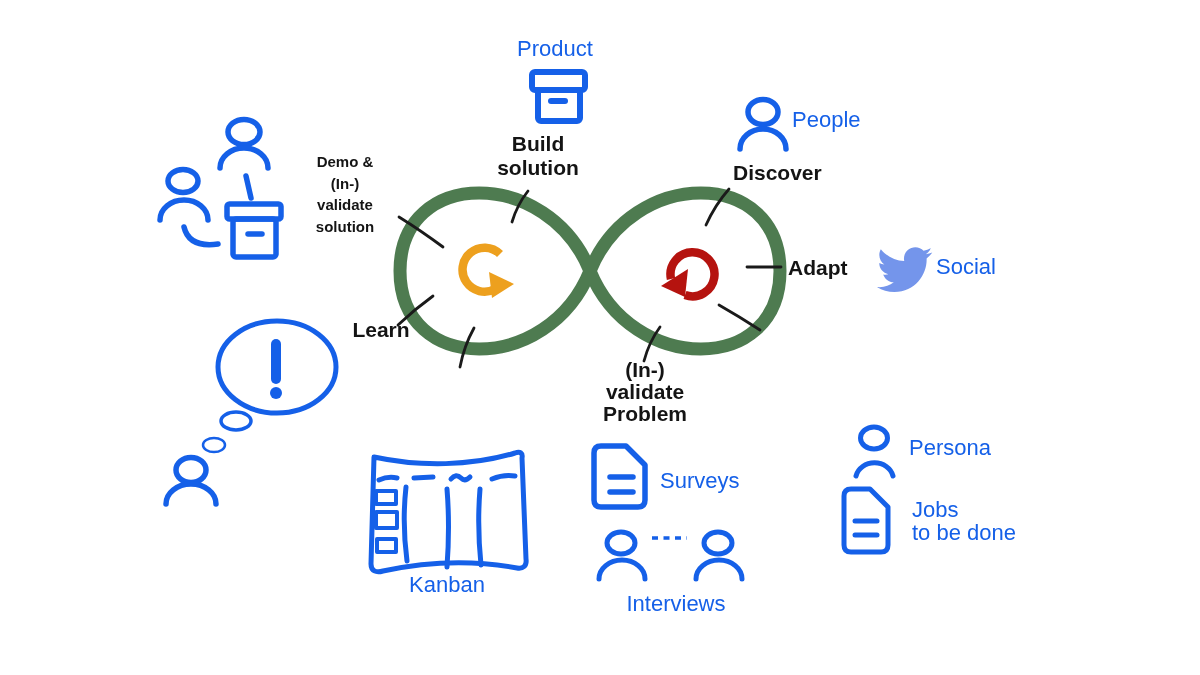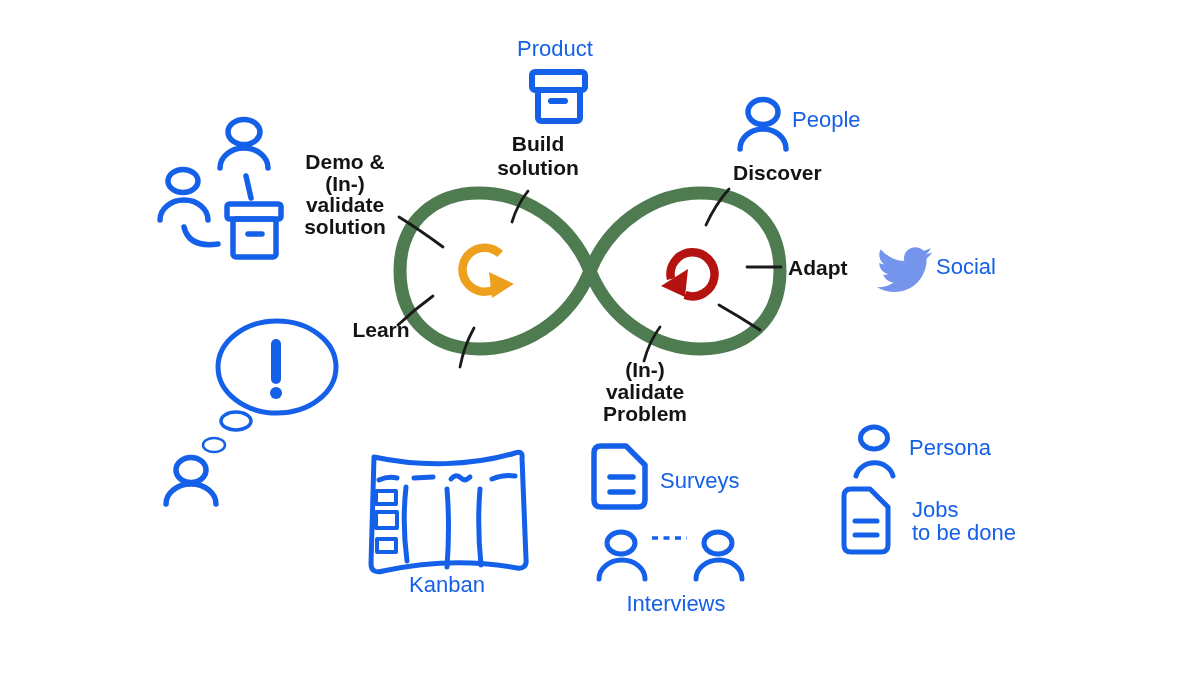--- a/index.html
+++ b/index.html
@@ -3,21 +3,21 @@
 <meta charset="utf-8">
 <style>
   html,body{margin:0;padding:0;background:#fff;}
   .canvas{position:relative;width:1200px;height:675px;background:#ffffff;overflow:hidden;
           font-family:"Liberation Sans", sans-serif;}
   .canvas svg.scene{position:absolute;left:0;top:0;}
   .lbl{position:absolute;white-space:nowrap;}
   .lbl.center{transform:translateX(-50%);text-align:center;}
   .black{color:#141414;font-weight:700;font-size:21px;line-height:22px;}
   .blue{color:#1560E8;font-weight:400;font-size:22px;line-height:24px;}
-  .demo-size{font-size:21px;line-height:21.5px;}
+  .demo-size{font-size:15px;line-height:21.5px;}
   .build-size{line-height:24px;}
   .lbl div{white-space:nowrap;}
 </style>
 </head>
 <body>
 
 <div class="canvas">
 
   <svg class="scene" width="1200" height="675" viewBox="0 0 1200 675">
 

